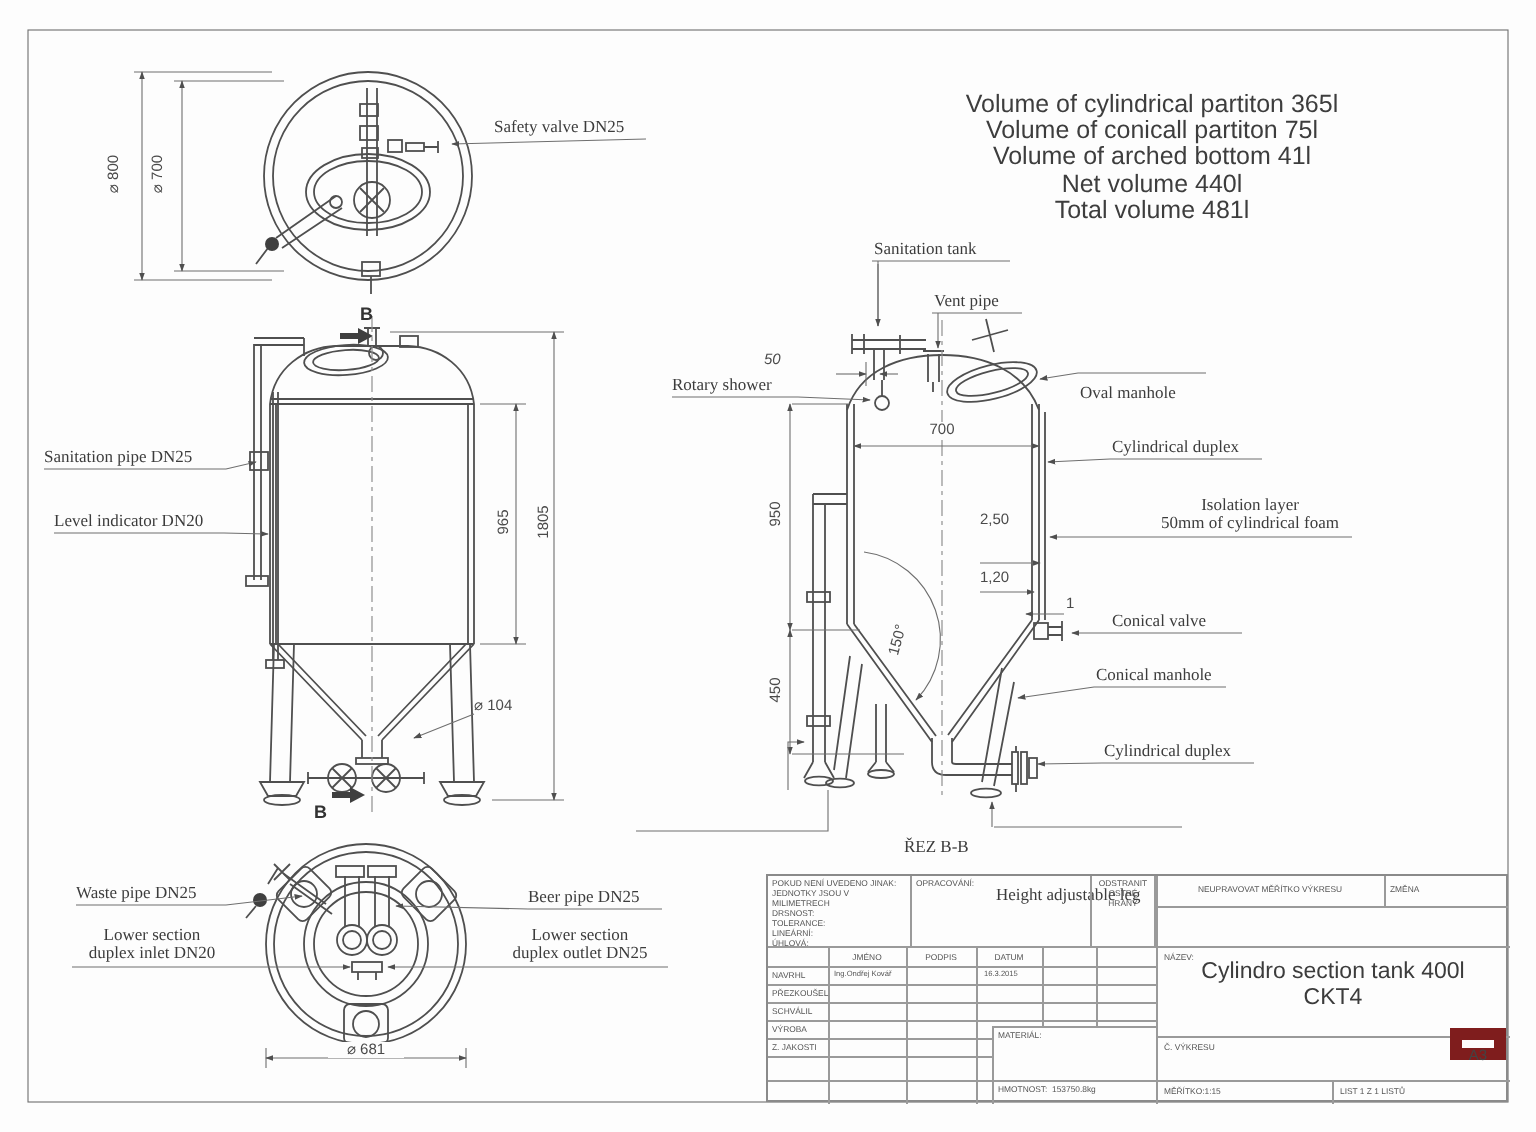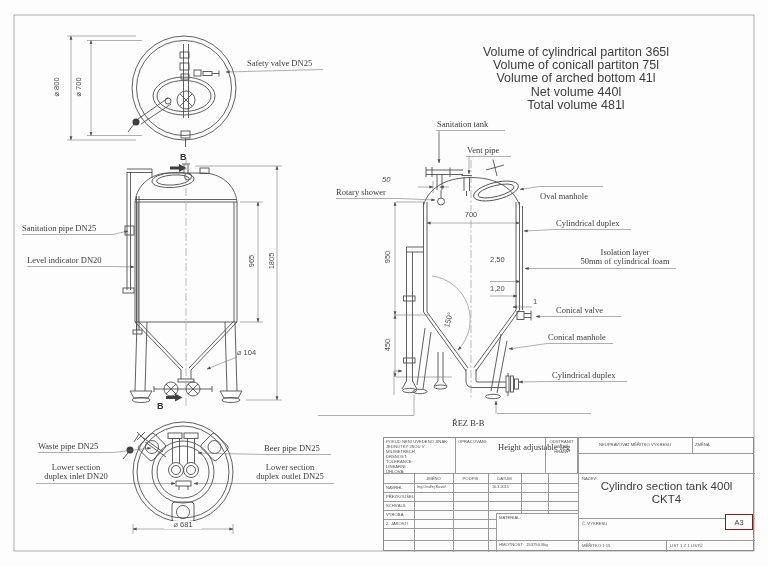--- a/index.html
+++ b/index.html
@@ -23,21 +23,21 @@
   #tblock{position:absolute;left:383px;top:437px;width:371px;height:114px;
           border:1px solid #8a8a8a;box-sizing:border-box;font-size:4.2px;line-height:5px;color:#555;}
   .cell{position:absolute;box-sizing:border-box;white-space:pre-line;}
   .bR{border-right:1px solid #9a9a9a;} .bB{border-bottom:1px solid #9a9a9a;}
   .bL{border-left:1px solid #9a9a9a;} .bT{border-top:1px solid #9a9a9a;}
   .tiny{font-size:4.2px;line-height:5px;padding:1px 2px;}
   .vline{position:absolute;width:0;border-left:1px solid #9a9a9a;}
   .hline{position:absolute;height:0;border-top:1px solid #9a9a9a;}
   #tb-title{position:absolute;left:194px;top:42px;width:177px;text-align:center;
             font-size:11.5px;line-height:12.5px;color:#3c3c3c;white-space:pre-line;}
-  #tb-a3{position:absolute;left:341px;top:76px;width:28px;height:16px;border:1px solid #7f1d1d;
+  #tb-a3{position:absolute;left:341px;top:76px;width:28px;height:16px;border:6px solid #7f1d1d;
          background:#fdfdfd;text-align:center;font-size:7.5px;line-height:16px;color:#444;box-sizing:border-box;}
 </style>
 </head>
 <body>
 
 <div id="page">
 
 <svg width="768" height="566" viewBox="0 0 768 566">
   <defs>
     <marker id="ar" viewBox="0 0 10 10" refX="9" refY="5" markerWidth="7.5" markerHeight="7.5" orient="auto-start-reverse">

